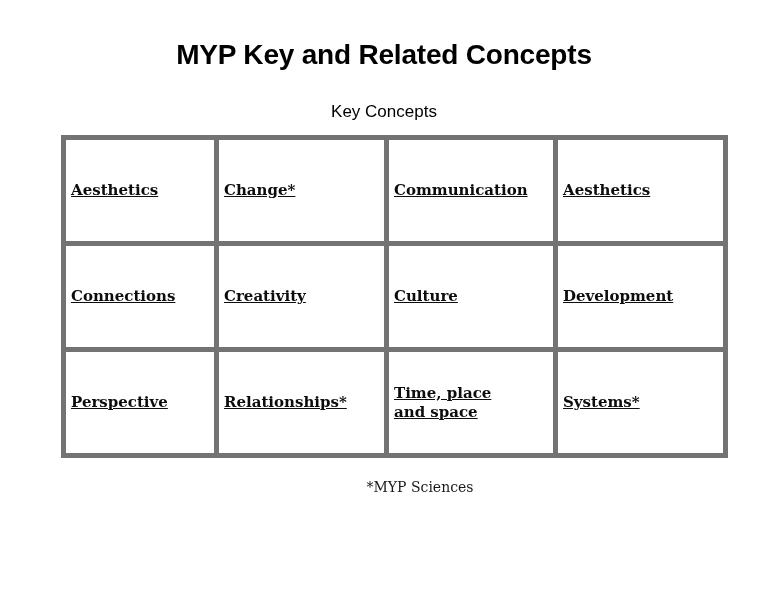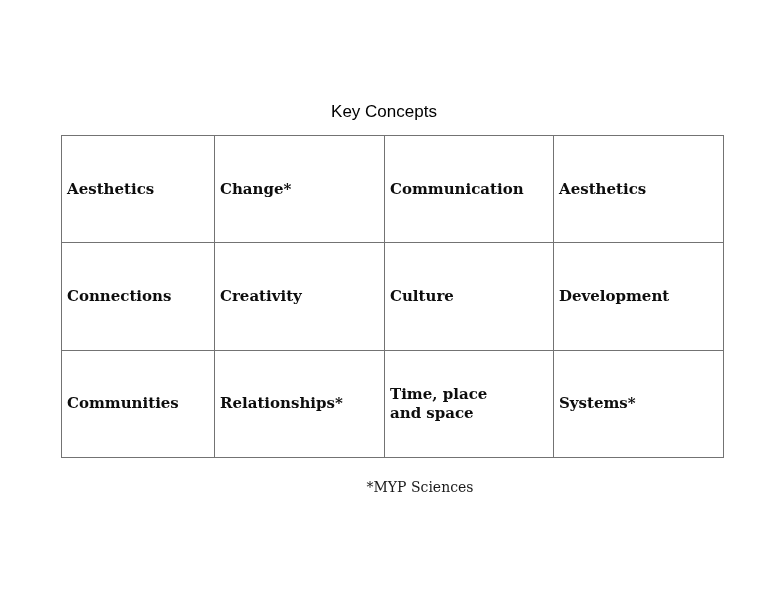--- a/index.html
+++ b/index.html
@@ -54,29 +54,30 @@
   #concepts-table {
     position: absolute;
     left: 61px;
     top: 135px;
     width: 662px;
     height: 323px;
     border-collapse: collapse;
     table-layout: fixed;
   }
   #concepts-table td {
-    border: 1px solid #737373;
+    border: 5px solid #737373;
     padding: 0 0 0 5px;
     vertical-align: middle;
     font-family: "DejaVu Serif", "Liberation Serif", serif;
     font-weight: bold;
     font-size: 15px;
     line-height: 19px;
     color: #0d0d0d;
     height: 80px;
+    text-decoration: underline;
   }
   #concepts-table col.c1 { width: 153px; }
   #concepts-table col.c2 { width: 170px; }
   #concepts-table col.c3 { width: 169px; }
   #concepts-table col.c4 { width: 170px; }
 
   .cell-text {
     display: block;
     white-space: pre-line;
   }
@@ -94,20 +95,21 @@
     line-height: 18px;
     color: #1a1a1a;
     padding-left: 36px;
   }
 </style>
 </head>
 <body>
 
 <div class="slide">
 
+  <div id="main-title">MYP Key and Related Concepts</div>
 
   <div id="sub-title">Key Concepts</div>
 
   <table id="concepts-table">
     <colgroup>
       <col class="c1">
         <col class="c2">
         <col class="c3">
         <col class="c4">
     </colgroup>
@@ -135,21 +137,21 @@
           </td>
         <td>
             <span class="cell-text">Culture</span>
           </td>
         <td>
             <span class="cell-text">Development</span>
           </td>
       </tr>
       <tr>
         <td>
-            <span class="cell-text">Communities</span>
+            <span class="cell-text">Perspective</span>
           </td>
         <td>
             <span class="cell-text">Relationships*</span>
           </td>
         <td>
             <span class="cell-text">Time, place
  and space</span>
           </td>
         <td>
             <span class="cell-text">Systems*</span>

